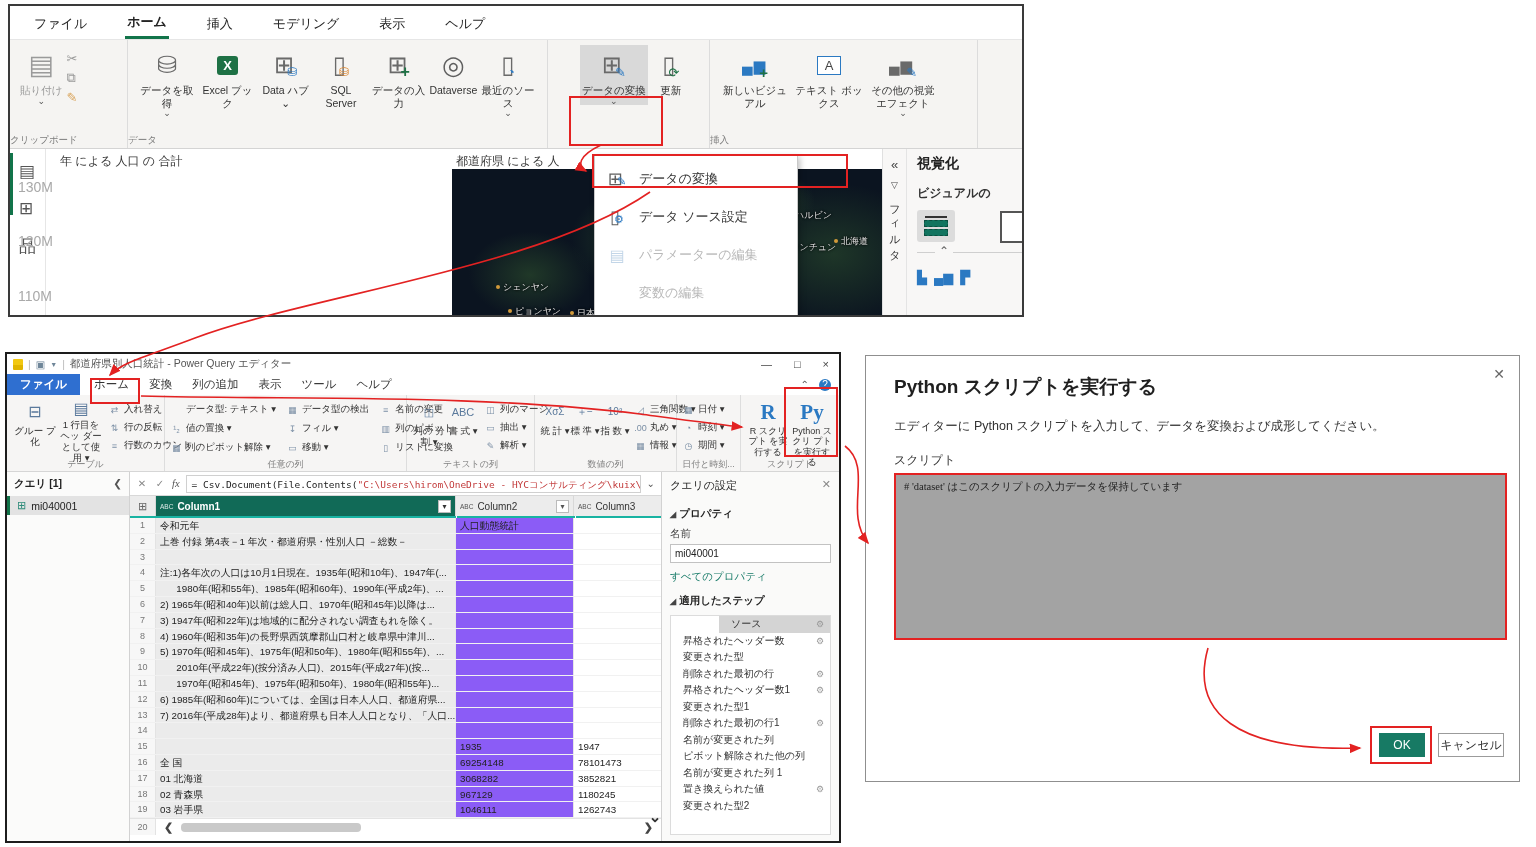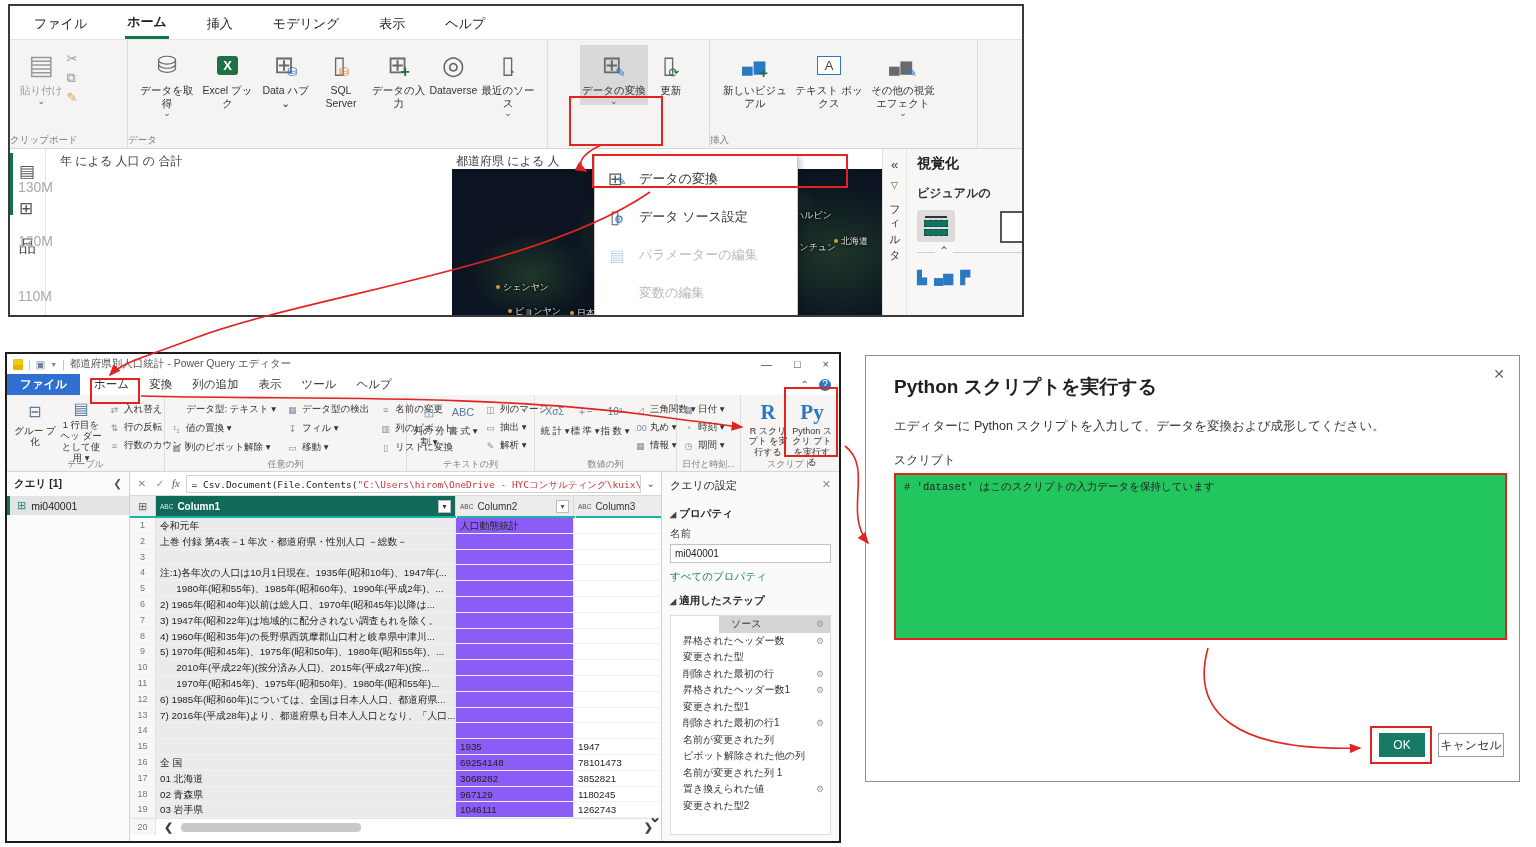--- a/index.html
+++ b/index.html
@@ -154,21 +154,21 @@
   .step{display:flex;align-items:center;height:16.5px;padding:0 6px 0 12px;color:#333;font-size:10px;}
   .step.sel{background:#d4d4d4;margin-left:48px;}
   .step .gear{margin-left:auto;color:#999;font-size:9px;visibility:hidden;}
   .step .gear.show{visibility:visible;}
   
   #pydlg{position:absolute;left:865px;top:355px;width:655px;height:427px;background:#fff;border:1px solid #8f8f8f;z-index:5;}
   .dclose{position:absolute;right:14px;top:10px;color:#666;font-size:14px;}
   .dtitle{position:absolute;left:28px;top:18px;font-size:19px;font-weight:bold;color:#1f1f1f;}
   .ddesc{position:absolute;left:28px;top:62px;font-size:12.5px;color:#333;}
   .dslabel{position:absolute;left:28px;top:96px;font-size:12px;color:#333;}
-  .dscript{position:absolute;left:28px;top:117px;width:613px;height:167px;border:2px solid #e32222;background:#22c55e;padding:5px 8px;font-family:Liberation Mono, monospace;font-size:10.5px;color:#222;}
+  .dscript{position:absolute;left:28px;top:117px;width:613px;height:167px;border:2px solid #e32222;background:#a3a3a3;padding:5px 8px;font-family:Liberation Serif, serif;font-size:10.5px;color:#222;}
   .dnotes{position:absolute;left:28px;top:298px;width:606px;font-size:12.5px;color:#333;line-height:1.75;}
   .dbtn-ok{position:absolute;left:513px;top:377px;width:46px;height:24px;background:#177a64;color:#fff;font-size:12px;border:none;text-align:center;line-height:24px;}
   .dbtn-cancel{position:absolute;left:572px;top:377px;width:66px;height:24px;background:#fff;color:#333;font-size:12px;border:1px solid #9b9b9b;text-align:center;line-height:22px;}
   
   #chartsvg{position:absolute;left:36px;top:146px;width:406px;height:166px;overflow:hidden;}
 </style>
 </head>
 <body>
 
 <div id="topwin">

